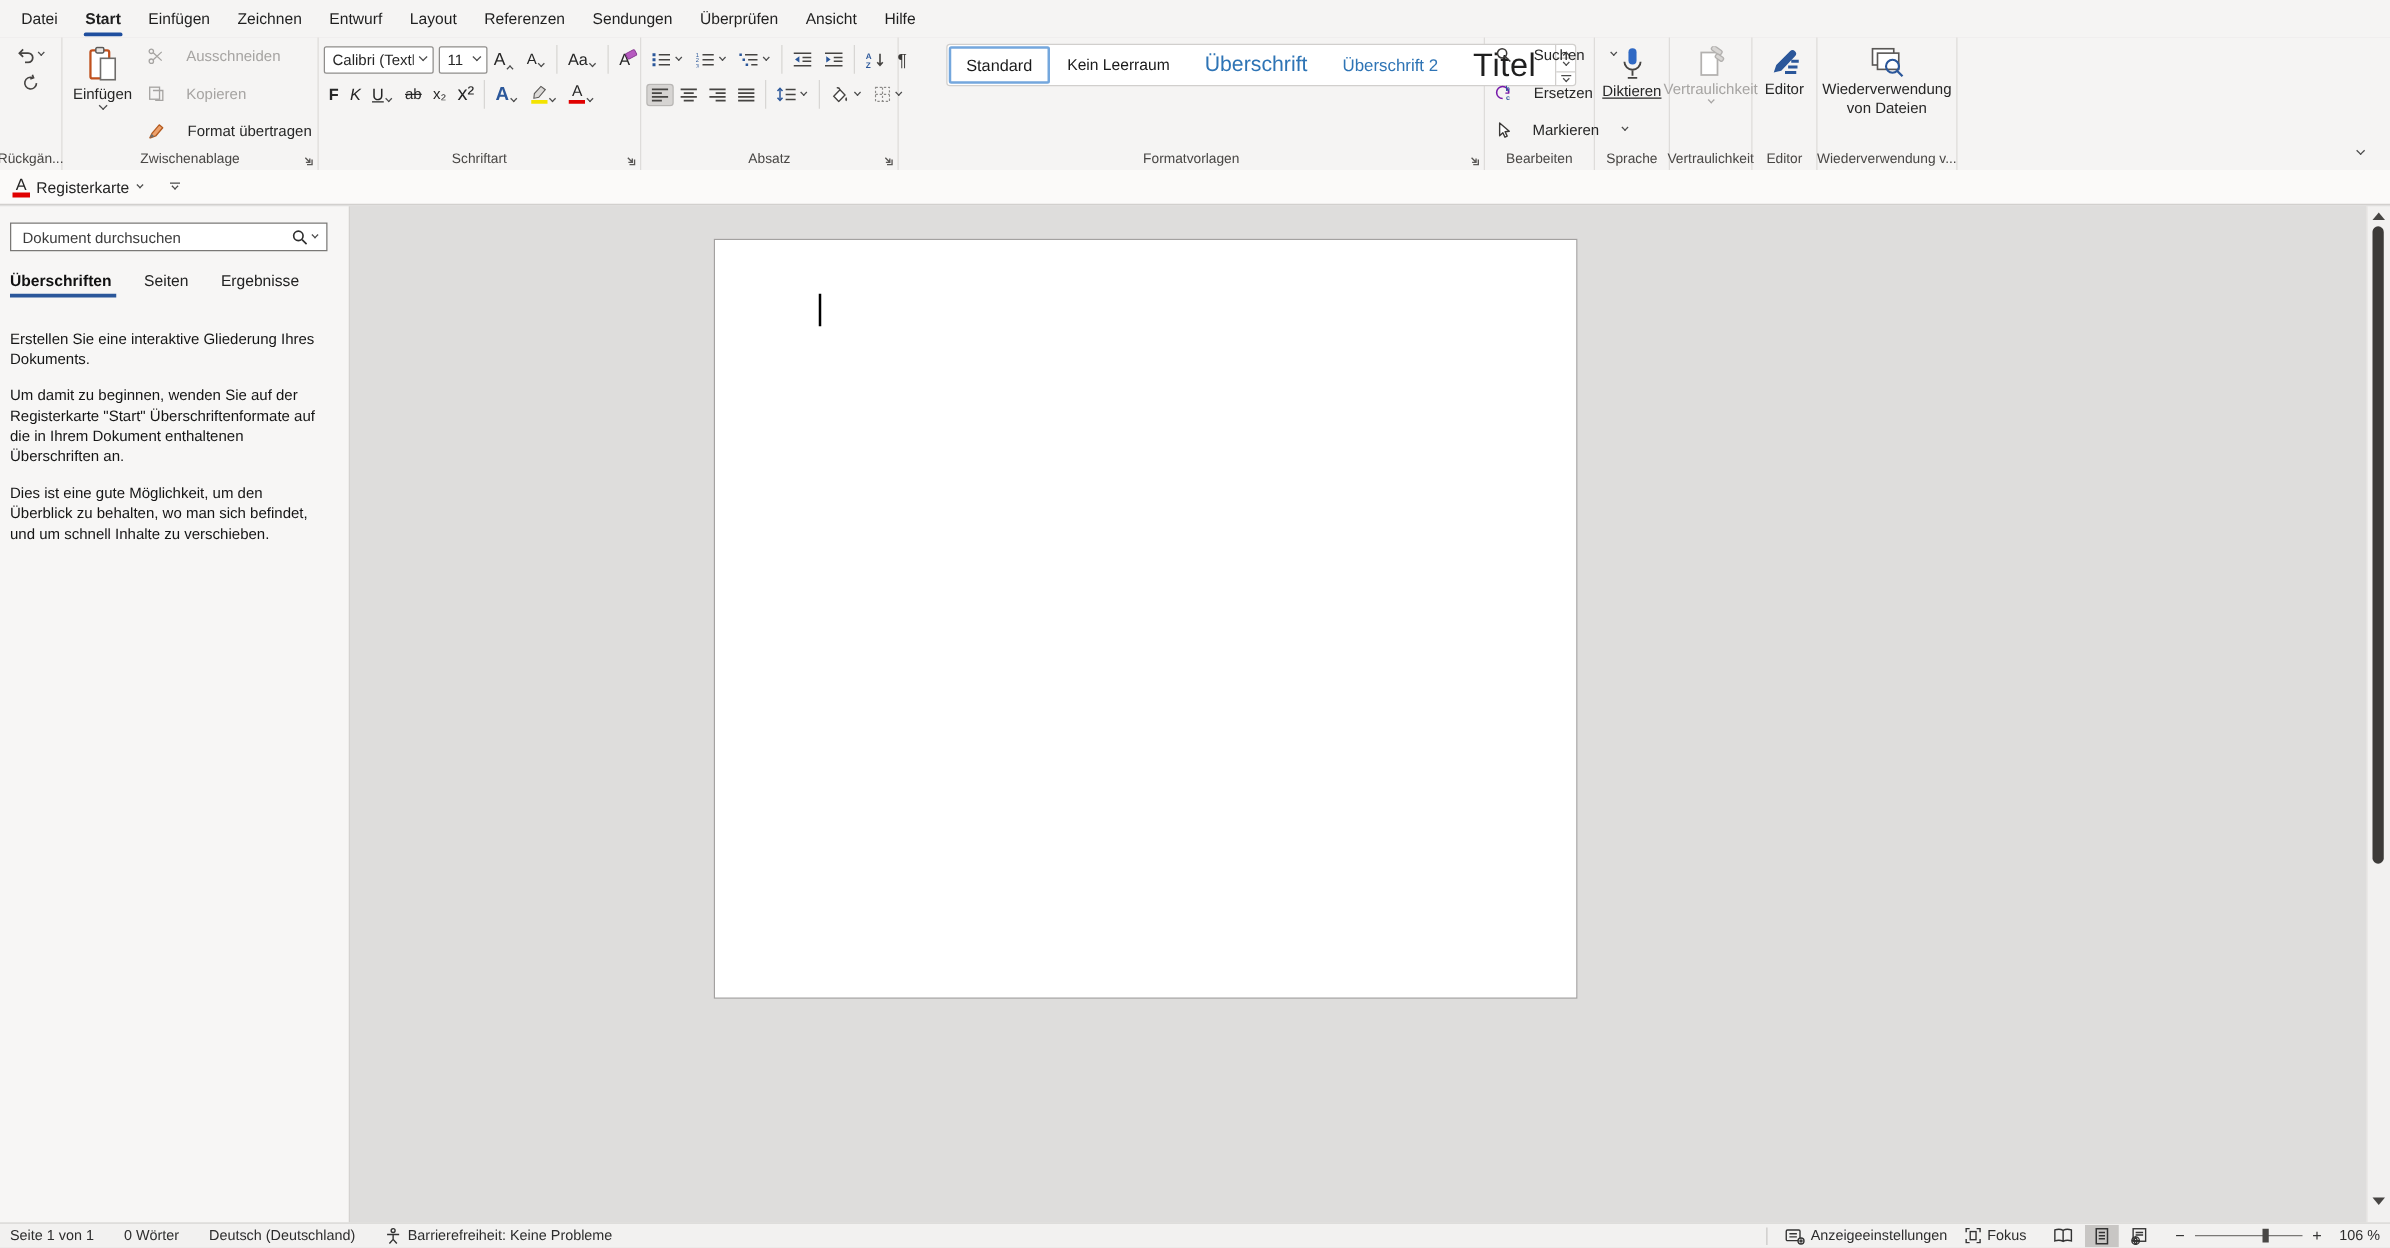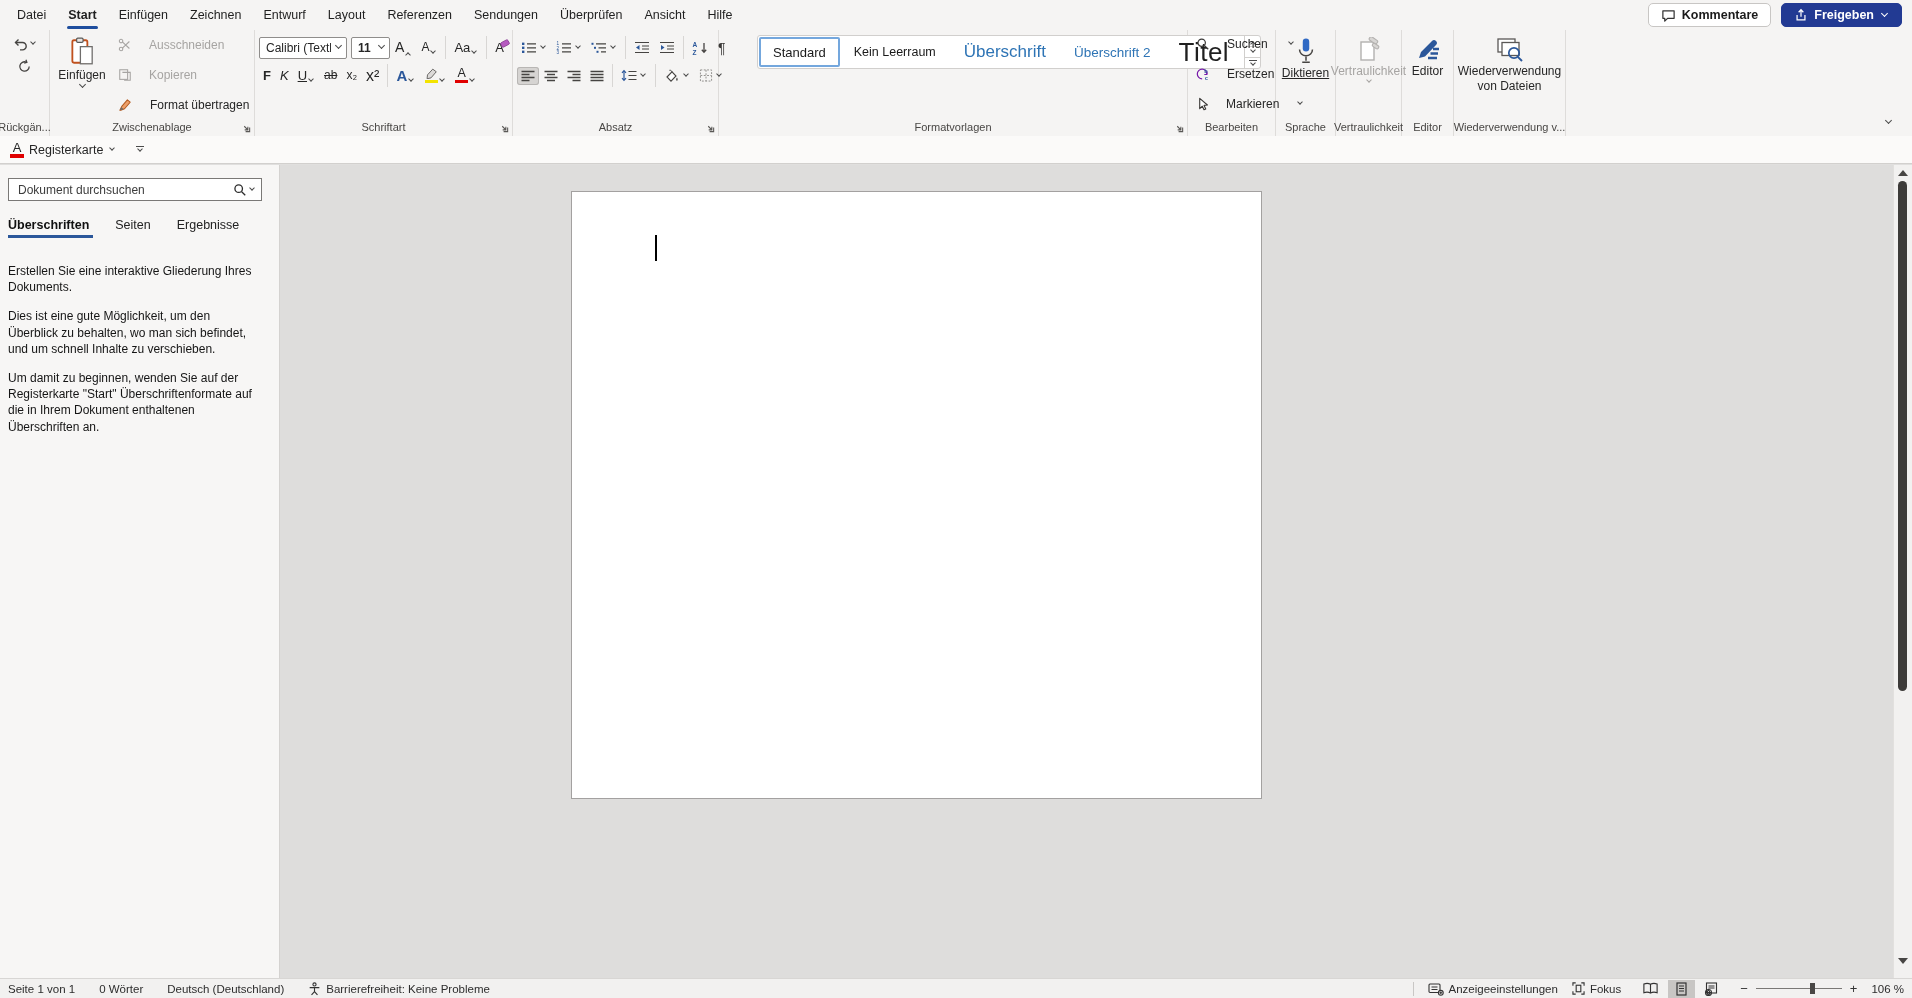--- a/index.html
+++ b/index.html
@@ -109,40 +109,20 @@
     <div class="menu-item active">Start</div>
     <div class="menu-item">Einfügen</div>
     <div class="menu-item">Zeichnen</div>
     <div class="menu-item">Entwurf</div>
     <div class="menu-item">Layout</div>
     <div class="menu-item">Referenzen</div>
     <div class="menu-item">Sendungen</div>
     <div class="menu-item">Überprüfen</div>
     <div class="menu-item">Ansicht</div>
     <div class="menu-item">Hilfe</div>
-    <div class="titlebar-right">
-      <div class="tb-btn" id="btn-comments">
-        <span>
-            <svg width="15" height="15" viewBox="0 0 16 16">
-              <path d="M2 3h12v8H7l-3 3v-3H2z" fill="none" stroke="#333" stroke-width="1.3" stroke-linejoin="round"></path>
-            </svg>
-          </span>
-        <span>Kommentare</span>
-      </div>
-      <div class="tb-btn" id="btn-share">
-        <span>
-            <svg width="14" height="14" viewBox="0 0 16 16" fill="none" stroke="#fff" stroke-width="1.4">
-              <path d="M8 10V2.5M5.3 4.8L8 2l2.7 2.8"></path>
-              <path d="M3.5 8v5.5h9V8"></path>
-            </svg>
-          </span>
-        <span>Freigeben</span>
-        <span class="cv white"></span>
-      </div>
-    </div>
   </div>
 
   <div id="ribbon">
 
     <div class="rgroup g-undo">
       <div class="rcontent col" style="align-items:center;gap:2px;">
         <div class="icon-btn">
           <svg width="17" height="14" viewBox="0 0 17 14" fill="none" stroke="#464442" stroke-width="1.4">
               <path d="M3.5 5.5h7a3.7 3.7 0 1 1 0 7.4H8"></path>
               <path d="M6.5 2.5l-3 3 3 3"></path>
@@ -217,21 +197,21 @@
     </div>
 
     <div class="rgroup g-font">
       <div class="rcontent col" style="gap:1px;">
         <div class="rrow">
           <div class="combo" style="width:88px;">
             <span style="flex:1;overflow:hidden;">Calibri (Textkörp</span>
             <span class="cv"></span>
           </div>
           <div class="combo" style="width:42px;margin-left:3px;">
-            <span style="flex:1;font-weight:bold;">11</span>
+            <span style="flex:1;">11</span>
             <span class="cv"></span>
           </div>
           <div class="fbtn" style="font-size:14px;">
               <span>A</span>
               <span class="cv tiny up"></span>
             </div>
           <div class="fbtn" style="font-size:12px;">
               <span>A</span>
               <span class="cv tiny"></span>
             </div>
@@ -624,22 +604,22 @@
           </span>
         <span class="cv tiny" style="margin-left:3px;"></span>
       </div>
       <div class="nav-tabs">
         <div class="nav-tab active">Überschriften</div>
         <div class="nav-tab">Seiten</div>
         <div class="nav-tab">Ergebnisse</div>
       </div>
       <div class="nav-body">
         <p>Erstellen Sie eine interaktive Gliederung Ihres Dokuments.</p>
+        <p>Um damit zu beginnen, wenden Sie auf der Registerkarte "Start" Überschriftenformate auf die in Ihrem Dokument enthaltenen Überschriften an.</p>
         <p>Dies ist eine gute Möglichkeit, um den Überblick zu behalten, wo man sich befindet, und um schnell Inhalte zu verschieben.</p>
-        <p>Um damit zu beginnen, wenden Sie auf der Registerkarte "Start" Überschriftenformate auf die in Ihrem Dokument enthaltenen Überschriften an.</p>
       </div>
     </div>
 
     <div id="page">
       <div id="caret"></div>
     </div>
 
     <div id="vscroll">
       <div class="sb-arrow sb-up"></div>
       <div id="sb-thumb"></div>

